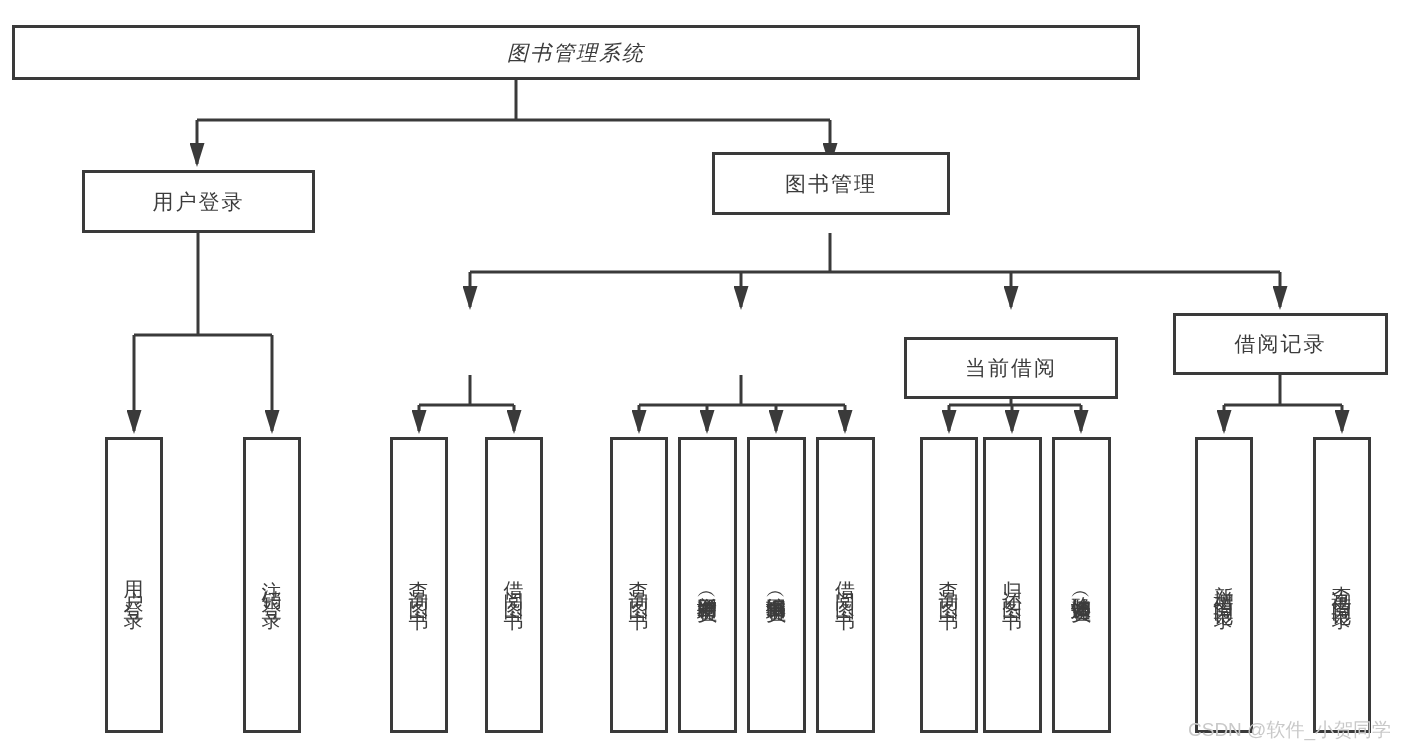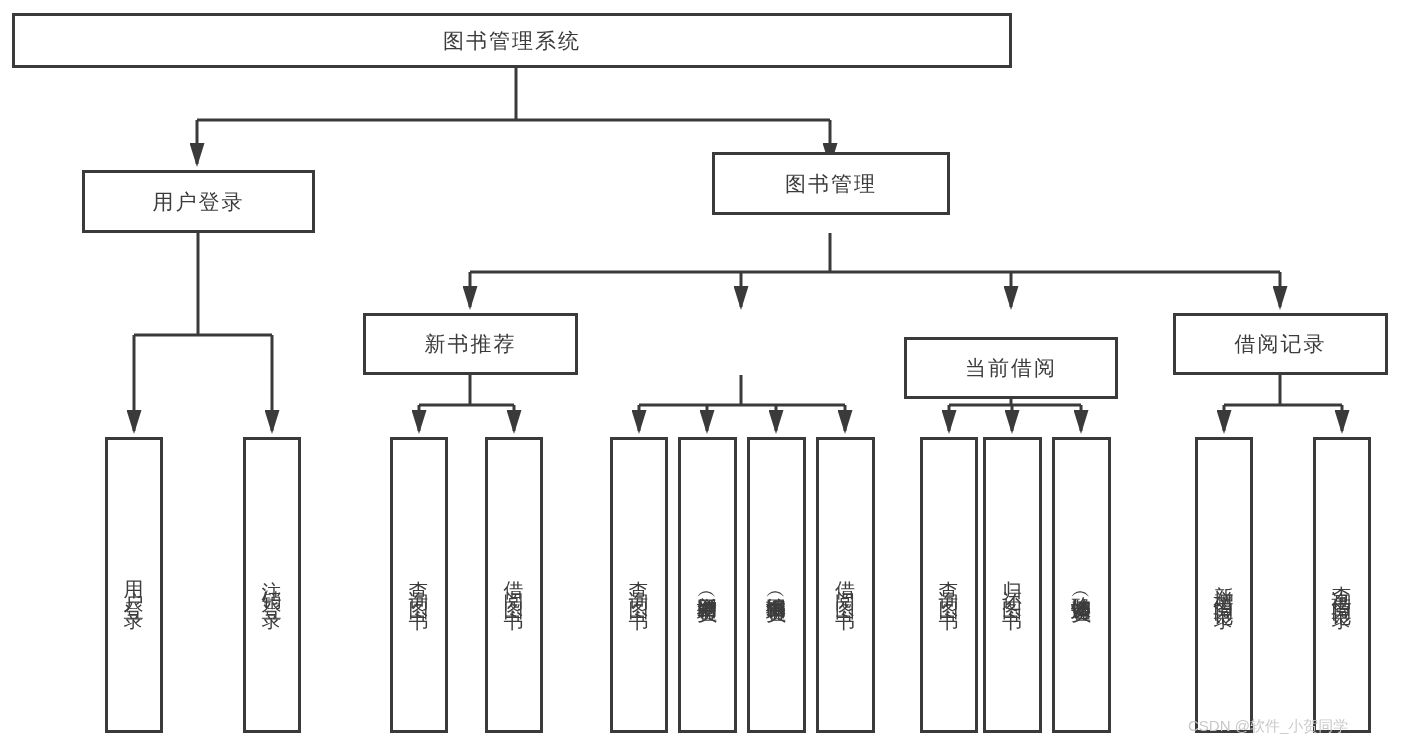--- a/index.html
+++ b/index.html
@@ -47,21 +47,21 @@
     white-space: nowrap;
   }
   .node.leaf.ls-mid span  { letter-spacing: 5px; }
   .node.leaf.ls-tight span { letter-spacing: 1px; }
 
   .watermark {
     position: absolute;
     left: 1188px;
     top: 717px;
     z-index: 3;
-    font-size: 15px;
+    font-size: 19px;
     color: #c9c9c9;
     white-space: nowrap;
   }
 </style>
 </head>
 <body>
 
 <div class="canvas">
 
   <svg class="wires" viewBox="0 0 1405 747" xmlns="http://www.w3.org/2000/svg">
@@ -107,34 +107,31 @@
       <path d="M1012,405 V431" marker-end="url(#arw)"></path>
       <path d="M1081,405 V431" marker-end="url(#arw)"></path>
 
       <path d="M1280,375 V405"></path>
       <path d="M1224,405 H1342"></path>
       <path d="M1224,405 V431" marker-end="url(#arw)"></path>
       <path d="M1342,405 V431" marker-end="url(#arw)"></path>
     </g>
   </svg>
 
-  <div class="node h" style="left:12px; top:13px; width:1000px; height:55px;">
+  <div class="node h" style="left:12px; top:25px; width:1128px; height:55px;font-style:italic;">
     <span>图书管理系统</span>
   </div>
 
   <div class="node h" style="left:82px; top:170px; width:233px; height:63px;">
     <span>用户登录</span>
   </div>
   <div class="node h" style="left:712px; top:152px; width:238px; height:63px;">
     <span>图书管理</span>
   </div>
 
-  <div class="node h" style="left:363px; top:313px; width:215px; height:62px;">
-    <span>新书推荐</span>
-  </div>
   <div class="node h" style="left:904px; top:313px; width:214px; height:62px;margin-top:24px;">
     <span>当前借阅</span>
   </div>
   <div class="node h" style="left:1173px; top:313px; width:215px; height:62px;">
     <span>借阅记录</span>
   </div>
 
   <div class="node leaf" style="left:105px; top:437px; width:58px; height:296px;">
     <span>用户登录</span>
   </div>

